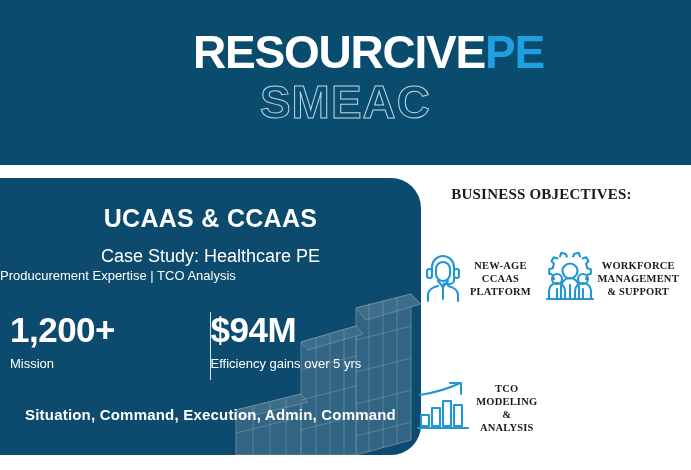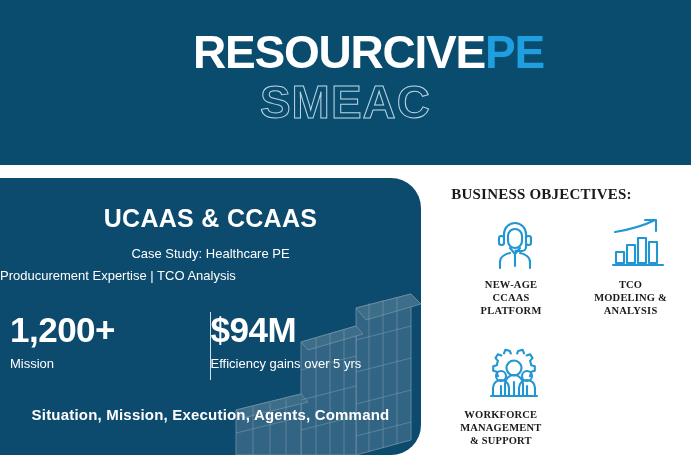--- a/index.html
+++ b/index.html
@@ -94,21 +94,21 @@
     font-size: 25px;
     font-weight: bold;
     letter-spacing: 0.3px;
     color: #ffffff;
   }
   .card-sub1 {
     position: absolute;
     left: 0; top: 68px;
     width: 421px;
     text-align: center;
-    font-size: 13px;
+    font-size: 18px;
     color: #ffffff;
   }
   .card-sub2 {
     position: absolute;
     left: 0; top: 90px;
     width: 421px;
     font-size: 13px;
     color: #ffffff;
   }
   .stats-row {
@@ -174,22 +174,22 @@
     position: absolute;
     left: 0; top: 32px;
     width: 251px;
     display: flex;
     flex-wrap: wrap;
   }
   .obj-item {
     width: 125.5px;
     height: 130px;
     display: flex;
-    flex-direction: column;
-    align-items: flex-end;
+    flex-direction: row;
+    align-items: center;
     justify-content: flex-start;
     padding-top: 2px;
     box-sizing: border-box;
   }
   .obj-icon {
     height: 62px;
     display: flex;
     align-items: center;
     justify-content: center;
   }
@@ -261,21 +261,21 @@
           <div class="stat-value">1,200+</div>
           <div class="stat-label">Mission</div>
         </div>
         <div class="stat-divider"></div>
         <div class="stat-block">
           <div class="stat-value">$94M</div>
           <div class="stat-label">Efficiency gains over 5 yrs</div>
         </div>
       </div>
 
-      <div class="card-tagline">Situation, Mission, Execution, Agents, Command</div>
+      <div class="card-tagline">Situation, Command, Execution, Admin, Command</div>
     </div>
   </div>
 
   <div class="objectives">
     <div class="obj-heading">BUSINESS OBJECTIVES:</div>
 
     <div class="obj-grid">
 
       <div class="obj-item">
         <div class="obj-icon">
@@ -290,37 +290,20 @@
             <path d="M12 52v-6c0-5 5-8 10-9"></path>
             <path d="M42 52v-6c0-5-5-8-10-9"></path>
             <path d="M27 38v12"></path>
           </svg>
         </div>
         <div class="obj-label">NEW-AGE
 CCAAS
 PLATFORM</div>
       </div>
 
-
-      <div class="obj-item">
-        <div class="obj-icon">
-          <svg width="56" height="54" viewBox="0 0 56 54" fill="none" stroke="#2196d3" stroke-width="2.1" stroke-linecap="round" stroke-linejoin="round">
-            <path d="M4 16 C16 14 32 10 44 4"></path>
-            <path d="M34 4 h11 v11"></path>
-            <rect x="5" y="36" width="8" height="11"></rect>
-            <rect x="16" y="29" width="8" height="18"></rect>
-            <rect x="27" y="22" width="8" height="25"></rect>
-            <rect x="38" y="26" width="8" height="21"></rect>
-            <path d="M2 49 h50"></path>
-          </svg>
-        </div>
-        <div class="obj-label">TCO
-MODELING &amp;
-ANALYSIS</div>
-      </div>
 
       <div class="obj-item">
         <div class="obj-icon">
           <svg width="56" height="54" viewBox="0 0 56 54" fill="none" stroke="#2196d3" stroke-width="2.1" stroke-linecap="round" stroke-linejoin="round">
             <path d="M28 3 l3.6 1 1.4-3.4 M28 3 a16 16 0 0 1 16 16 l3.4 1.4 -1 3.6
                      M44 19 a16 16 0 0 1-1.5 6.8 M12 19 a16 16 0 0 1 16-16" opacity="0"></path>
             <path d="M40.6 9.5 l3.6-1.3 2.3 3.9 -2.5 2.8 a15 15 0 0 1 1.2 4.4 l3.6 1 v4.5
                      l-3.6 1 a15 15 0 0 1-1.2 4.4
                      M15.4 9.5 l-3.6-1.3 -2.3 3.9 2.5 2.8 a15 15 0 0 0-1.2 4.4 l-3.6 1 v4.5
                      l3.6 1 a15 15 0 0 0 1.2 4.4"></path>
@@ -334,16 +317,33 @@
             <path d="M7 42 v7 M15 40 v9 M23 42 v7 M33 42 v7 M41 40 v9 M49 42 v7
                      M19 38 v11 M28 36 v13 M37 38 v11"></path>
             <path d="M5 50 h46"></path>
           </svg>
         </div>
         <div class="obj-label">WORKFORCE
 MANAGEMENT
 &amp; SUPPORT</div>
       </div>
 
+      <div class="obj-item">
+        <div class="obj-icon">
+          <svg width="56" height="54" viewBox="0 0 56 54" fill="none" stroke="#2196d3" stroke-width="2.1" stroke-linecap="round" stroke-linejoin="round">
+            <path d="M4 16 C16 14 32 10 44 4"></path>
+            <path d="M34 4 h11 v11"></path>
+            <rect x="5" y="36" width="8" height="11"></rect>
+            <rect x="16" y="29" width="8" height="18"></rect>
+            <rect x="27" y="22" width="8" height="25"></rect>
+            <rect x="38" y="26" width="8" height="21"></rect>
+            <path d="M2 49 h50"></path>
+          </svg>
+        </div>
+        <div class="obj-label">TCO
+MODELING &amp;
+ANALYSIS</div>
+      </div>
+
     </div>
   </div>
 
 </div>
 
 </body></html>

